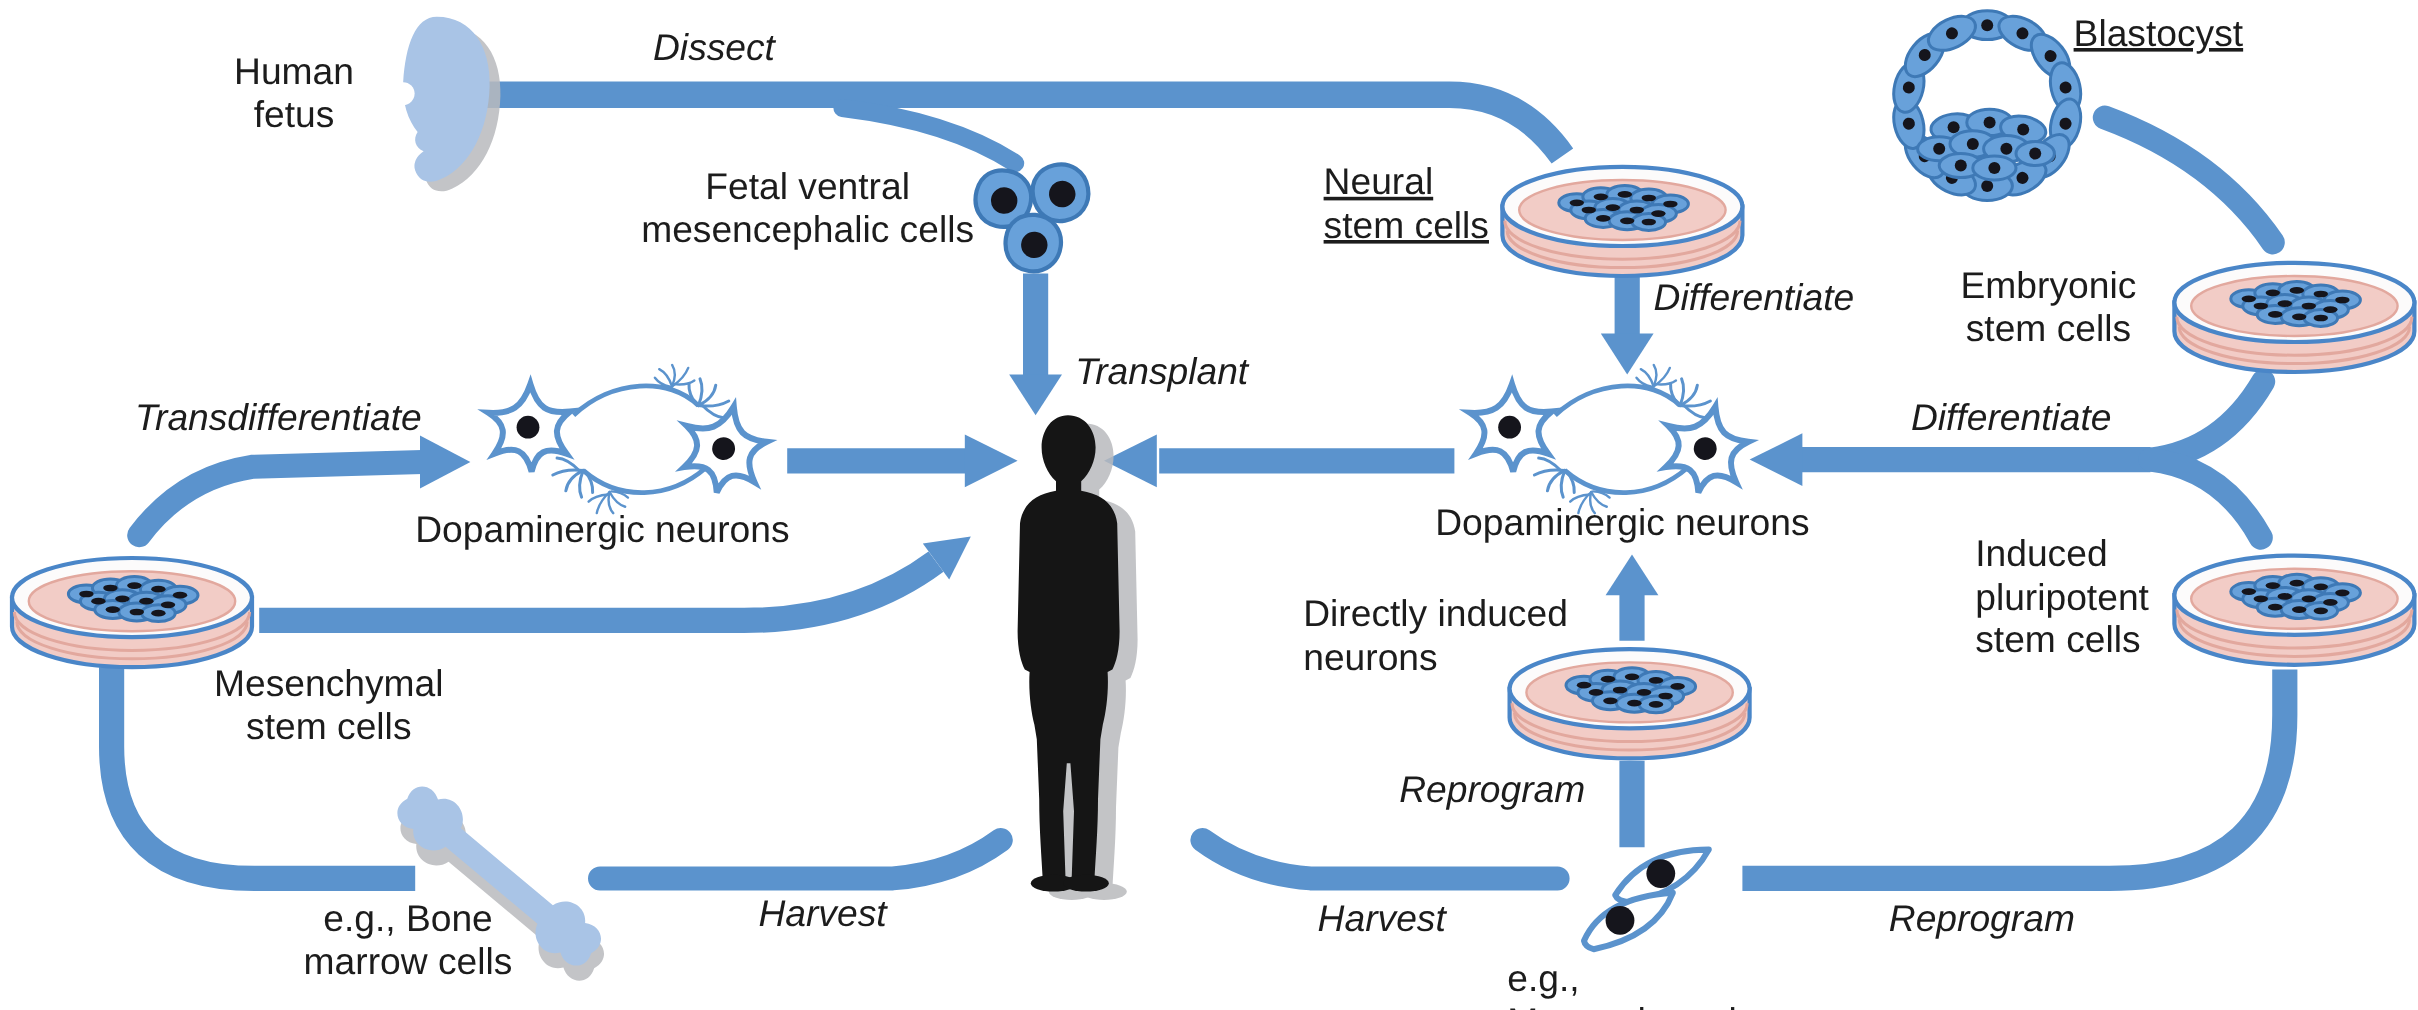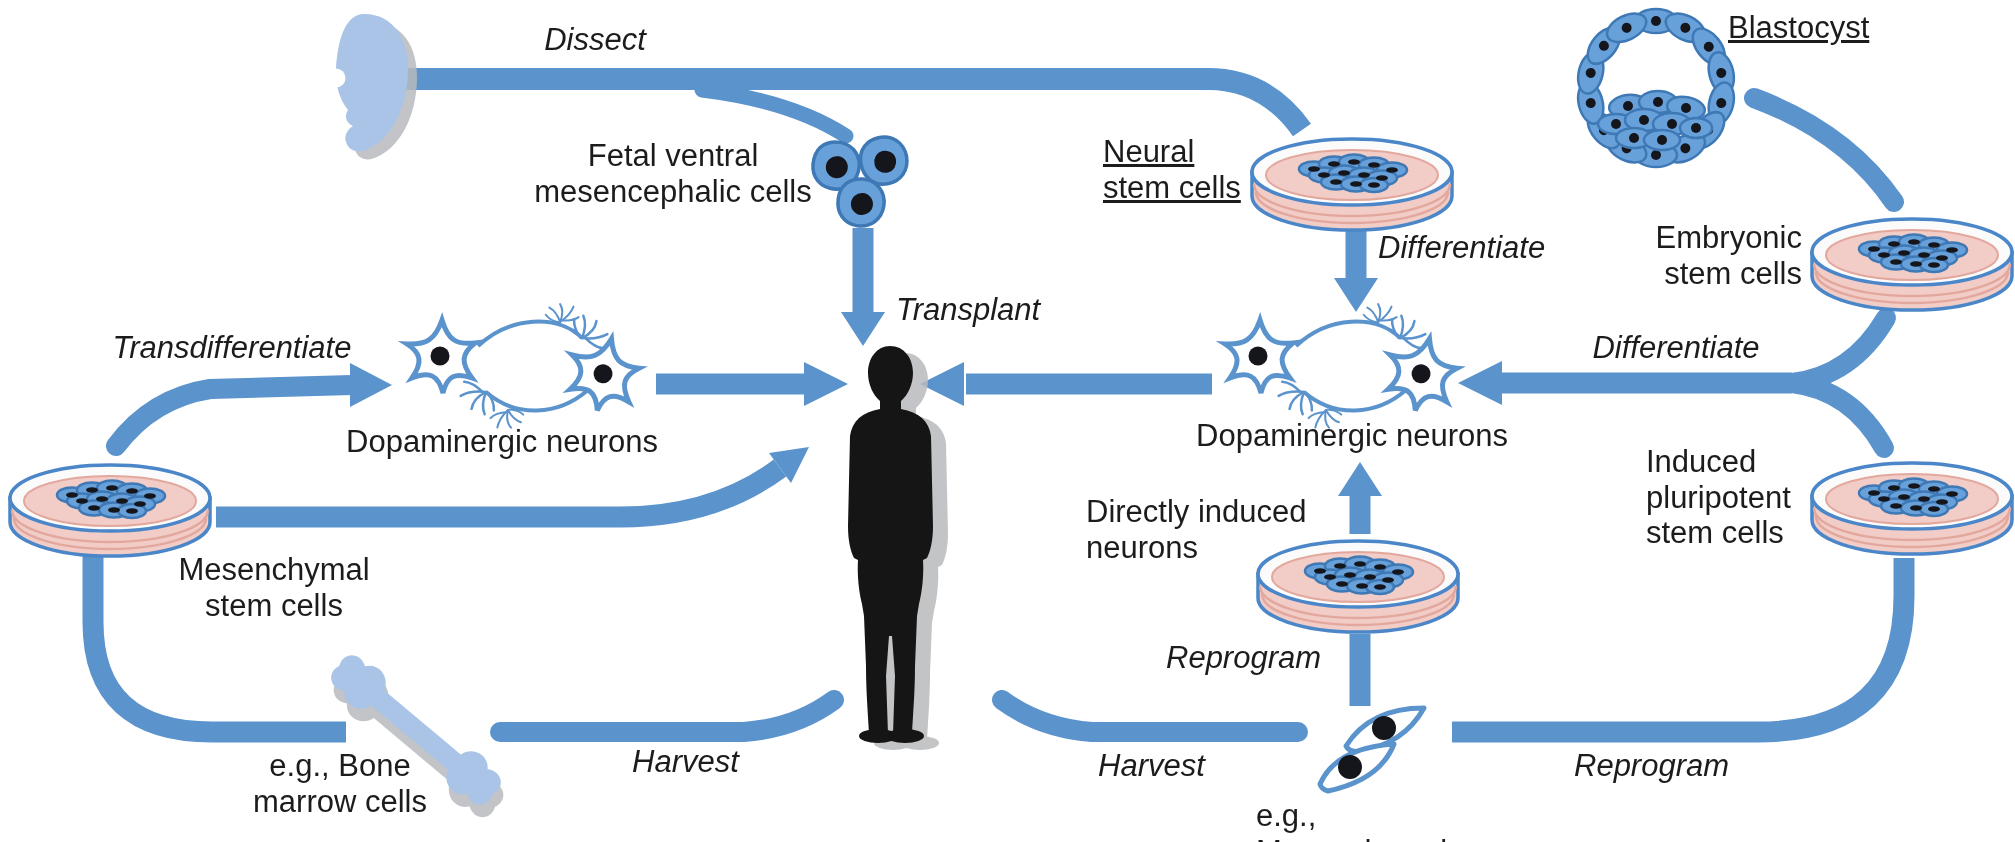--- a/index.html
+++ b/index.html
@@ -286,34 +286,36 @@
         <ellipse cx="85" cy="390" rx="19" ry="7"></ellipse>
       </g>
       <g class="silhouette">
         <path d="M70,0 C84,0 93,12 93,27 C93,38 88,49 81,55 L81,63 C99,66 109,75 111,90 L113,180 C113,196 110,206 107,212 L103,214 C104,230 102,246 99,258 L97,270 L95,320 C95,345 93,368 92,388 L73,388 L75,330 L72,290 L69,290 L66,330 L68,388 L49,388 C48,368 46,345 46,320 L44,270 L42,258 C39,246 37,230 38,214 L34,212 C31,206 28,196 28,180 L30,90 C32,75 42,66 60,63 L60,55 C53,49 48,38 48,27 C48,12 57,0 70,0 Z"></path>
         <ellipse cx="58" cy="390" rx="19" ry="7"></ellipse>
         <ellipse cx="85" cy="390" rx="19" ry="7"></ellipse>
       </g>
     </g>
   </svg>
 
+  <div class="lbl center" style="left:170px;top:42px;width:150px;">Human
+fetus</div>
 
   <div class="lbl center italic" style="left:510px;top:22px;width:170px;">Dissect</div>
 
   <div class="lbl center" style="left:528px;top:138px;width:290px;">Fetal ventral
 mesencephalic cells</div>
 
   <div class="lbl" style="left:1103px;top:134px;width:170px;text-decoration:underline;">Neural
 stem cells</div>
 
   <div class="lbl" style="left:1728px;top:10px;width:180px;text-decoration:underline;">Blastocyst</div>
 
   <div class="lbl italic" style="left:1378px;top:230px;width:190px;">Differentiate</div>
 
-  <div class="lbl right" style="left:1612px;top:220px;width:190px;">Embryonic
+  <div class="lbl right" style="left:1612px;top:220px;width:190px;text-align:center;">Embryonic
 stem cells</div>
 
   <div class="lbl italic" style="left:896px;top:292px;width:190px;">Transplant</div>
 
   <div class="lbl center italic" style="left:92px;top:330px;width:280px;">Transdifferentiate</div>
 
   <div class="lbl center italic" style="left:1576px;top:330px;width:200px;">Differentiate</div>
 
   <div class="lbl center" style="left:317px;top:424px;width:370px;">Dopaminergic neurons</div>
 

